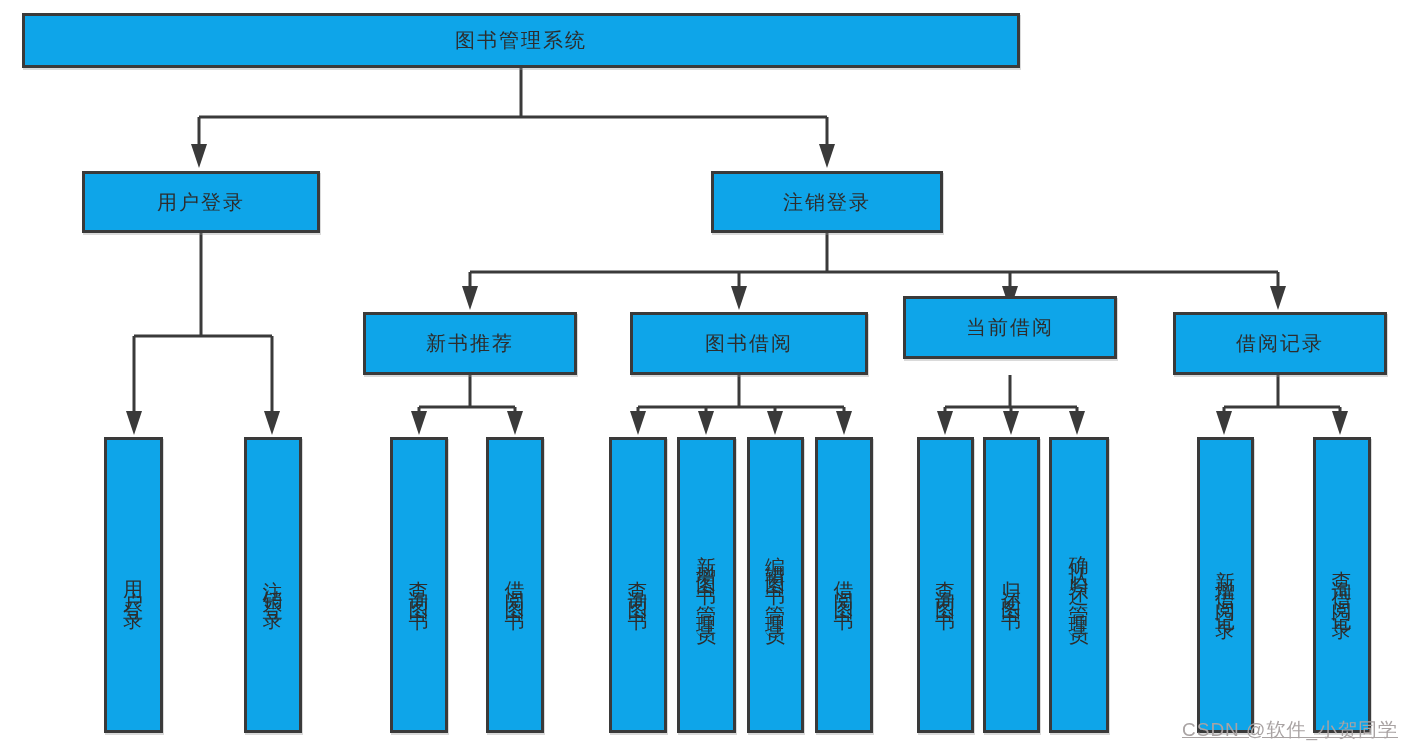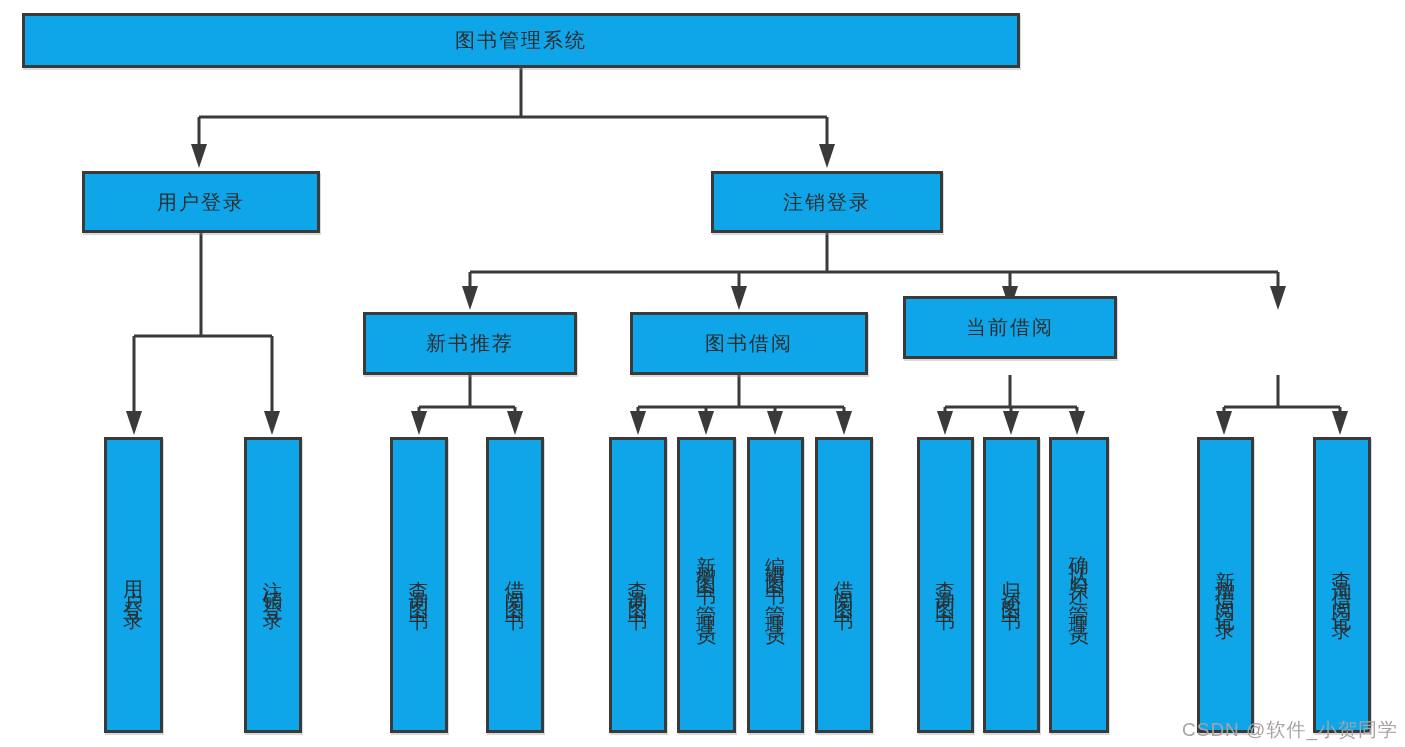--- a/index.html
+++ b/index.html
@@ -34,20 +34,21 @@
     line-height:1;
   }
   .watermark{
     position:absolute;
     left:1182px;top:717px;
     z-index:3;
     font-size:19px;
     letter-spacing:1px;
     color:#a9a3a3;
     white-space:nowrap;
+    text-decoration:underline;
   }
 </style>
 </head>
 <body>
 
 <div class="stage">
 
   <svg class="wires" width="1405" height="747" viewBox="0 0 1405 747">
     <g stroke="#3a3a3a" stroke-width="3" fill="none">
       <path d="M521,68 V117 M199,117 H827 M199,117 V146 M827,117 V146"></path>
@@ -124,20 +125,23 @@
 
   <div class="box h" style="left:363px;top:312px;width:214px;height:63px">
     <span>新书推荐</span>
   </div>
   <div class="box h" style="left:630px;top:312px;width:238px;height:63px">
     <span>图书借阅</span>
   </div>
   <div class="box h" style="left:903px;top:296px;width:214px;height:63px">
     <span>当前借阅</span>
   </div>
+  <div class="box h" style="left:1173px;top:312px;width:214px;height:63px">
+    <span>借阅记录</span>
+  </div>
 
   <div class="box v" style="left:104px;top:437px;width:59px;height:296px">
     <span>用户登录</span>
   </div>
   <div class="box v" style="left:244px;top:437px;width:58px;height:296px">
     <span>注销登录</span>
   </div>
 
   <div class="box v" style="left:390px;top:437px;width:58px;height:296px">
     <span>查询图书</span>

